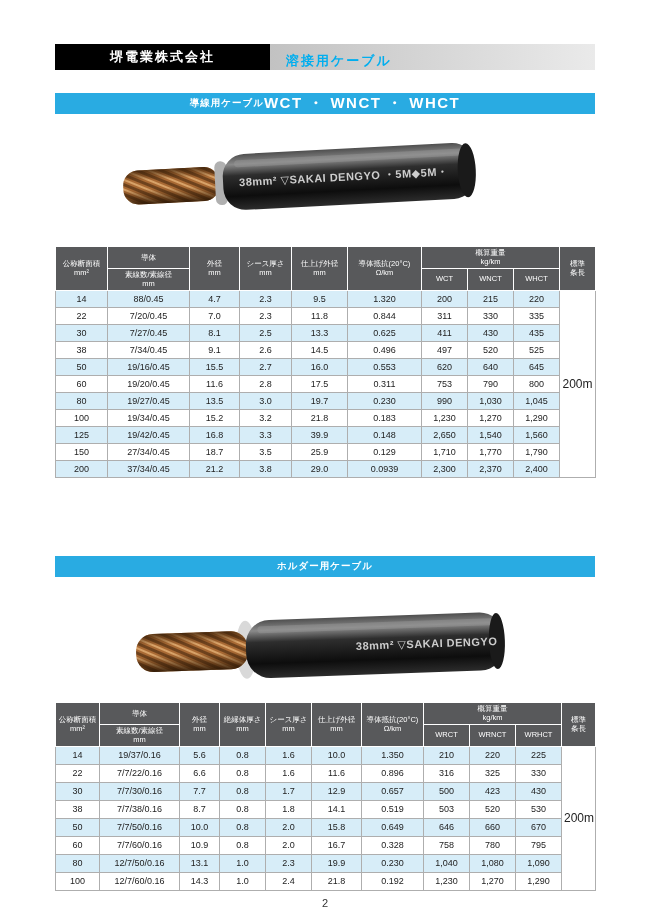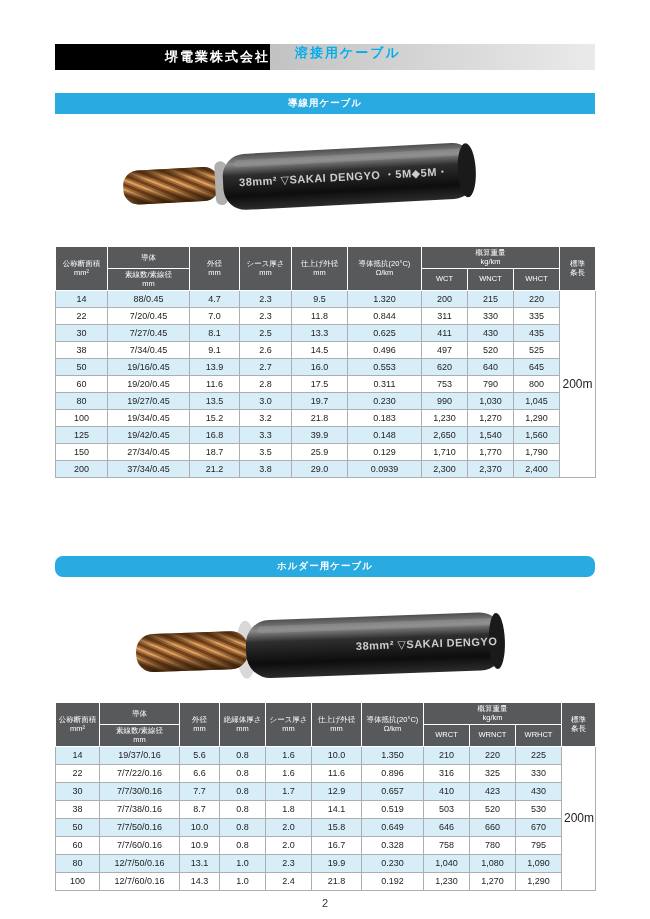--- a/index.html
+++ b/index.html
@@ -2,32 +2,32 @@
 <html><head>
 <meta charset="utf-8">
 <style>
   * { margin:0; padding:0; box-sizing:border-box; }
   html,body { background:#fff; }
   body { font-family:"Liberation Sans","DejaVu Sans",sans-serif; }
   .page { position:relative; width:650px; height:919px; background:#ffffff; overflow:hidden; }
 
   
   .top-header { position:absolute; left:55px; top:44px; width:540px; height:26px; display:flex; }
-  .company-box { width:215px; background:#000; color:#fff; display:flex; align-items:center; justify-content:flex-end;
+  .company-box { width:215px; background:#000; color:#fff; display:flex; align-items:center; justify-content:center;
                  font-size:13px; font-weight:bold; letter-spacing:2px; }
-  .category-box { flex:1; background:linear-gradient(to right,#c2c2c2,#eaeaea); display:flex; align-items:flex-start;
-                  padding-left:25px; font-size:13px; font-weight:bold; color:#00aeef; letter-spacing:2px; }
+  .category-box { flex:1; background:linear-gradient(to right,#c2c2c2,#eaeaea); display:flex; align-items:flex-end;
+                  padding-left:16px; font-size:13px; font-weight:bold; color:#00aeef; letter-spacing:2px; }
 
   
   .section-bar { position:absolute; left:55px; width:540px; height:21px; background:#29abe2; color:#fff;
                  display:flex; align-items:center; justify-content:center; }
   .section-bar .sub { font-size:9.5px; font-weight:bold; letter-spacing:1px; }
   .section-bar .ttl { font-size:15px; font-weight:bold; letter-spacing:1.5px; }
   #section1-bar { top:93px; }
-  #section2-bar { top:556px;border-radius:8px; }
+  #section2-bar { top:556px; }
 
   
   .cable { position:absolute; }
   #cable1 { left:115px; top:120px; }
   #cable2 { left:130px; top:592px; }
 
   
   .table-wrap { position:absolute; left:55px; width:540px; }
   #t1 { top:246px; }
   #t2 { top:702px; }
@@ -56,20 +56,21 @@
     <div class="company-box">
       <span>堺電業株式会社</span>
     </div>
     <div class="category-box">
       <span>溶接用ケーブル</span>
     </div>
   </div>
 
   <div class="section-bar" id="section1-bar">
     <span class="sub">導線用ケーブル</span>
+    <span class="ttl">WCT ・ WNCT ・ WHCT</span>
   </div>
 
   <div class="cable" id="cable1">
     <svg width="370" height="118" viewBox="0 0 370 118">
       <defs>
         <linearGradient id="sheathG1" x1="0" y1="0" x2="0" y2="1">
           <stop offset="0" stop-color="#4f4f4f"></stop>
           <stop offset="0.18" stop-color="#8a8a8a"></stop>
           <stop offset="0.38" stop-color="#2e2e2e"></stop>
           <stop offset="0.75" stop-color="#0d0d0d"></stop>
@@ -181,21 +182,21 @@
             <td>2.6</td>
             <td>14.5</td>
             <td>0.496</td>
             <td>497</td>
             <td>520</td>
             <td>525</td>
           </tr>
           <tr>
             <td>50</td>
             <td>19/16/0.45</td>
-            <td>13.9</td>
+            <td>15.5</td>
             <td>2.7</td>
             <td>16.0</td>
             <td>0.553</td>
             <td>620</td>
             <td>640</td>
             <td>645</td>
           </tr>
           <tr>
             <td>60</td>
             <td>19/20/0.45</td>
@@ -374,21 +375,21 @@
             <td>330</td>
           </tr>
           <tr>
             <td>30</td>
             <td>7/7/30/0.16</td>
             <td>7.7</td>
             <td>0.8</td>
             <td>1.7</td>
             <td>12.9</td>
             <td>0.657</td>
-            <td>410</td>
+            <td>500</td>
             <td>423</td>
             <td>430</td>
           </tr>
           <tr>
             <td>38</td>
             <td>7/7/38/0.16</td>
             <td>8.7</td>
             <td>0.8</td>
             <td>1.8</td>
             <td>14.1</td>

